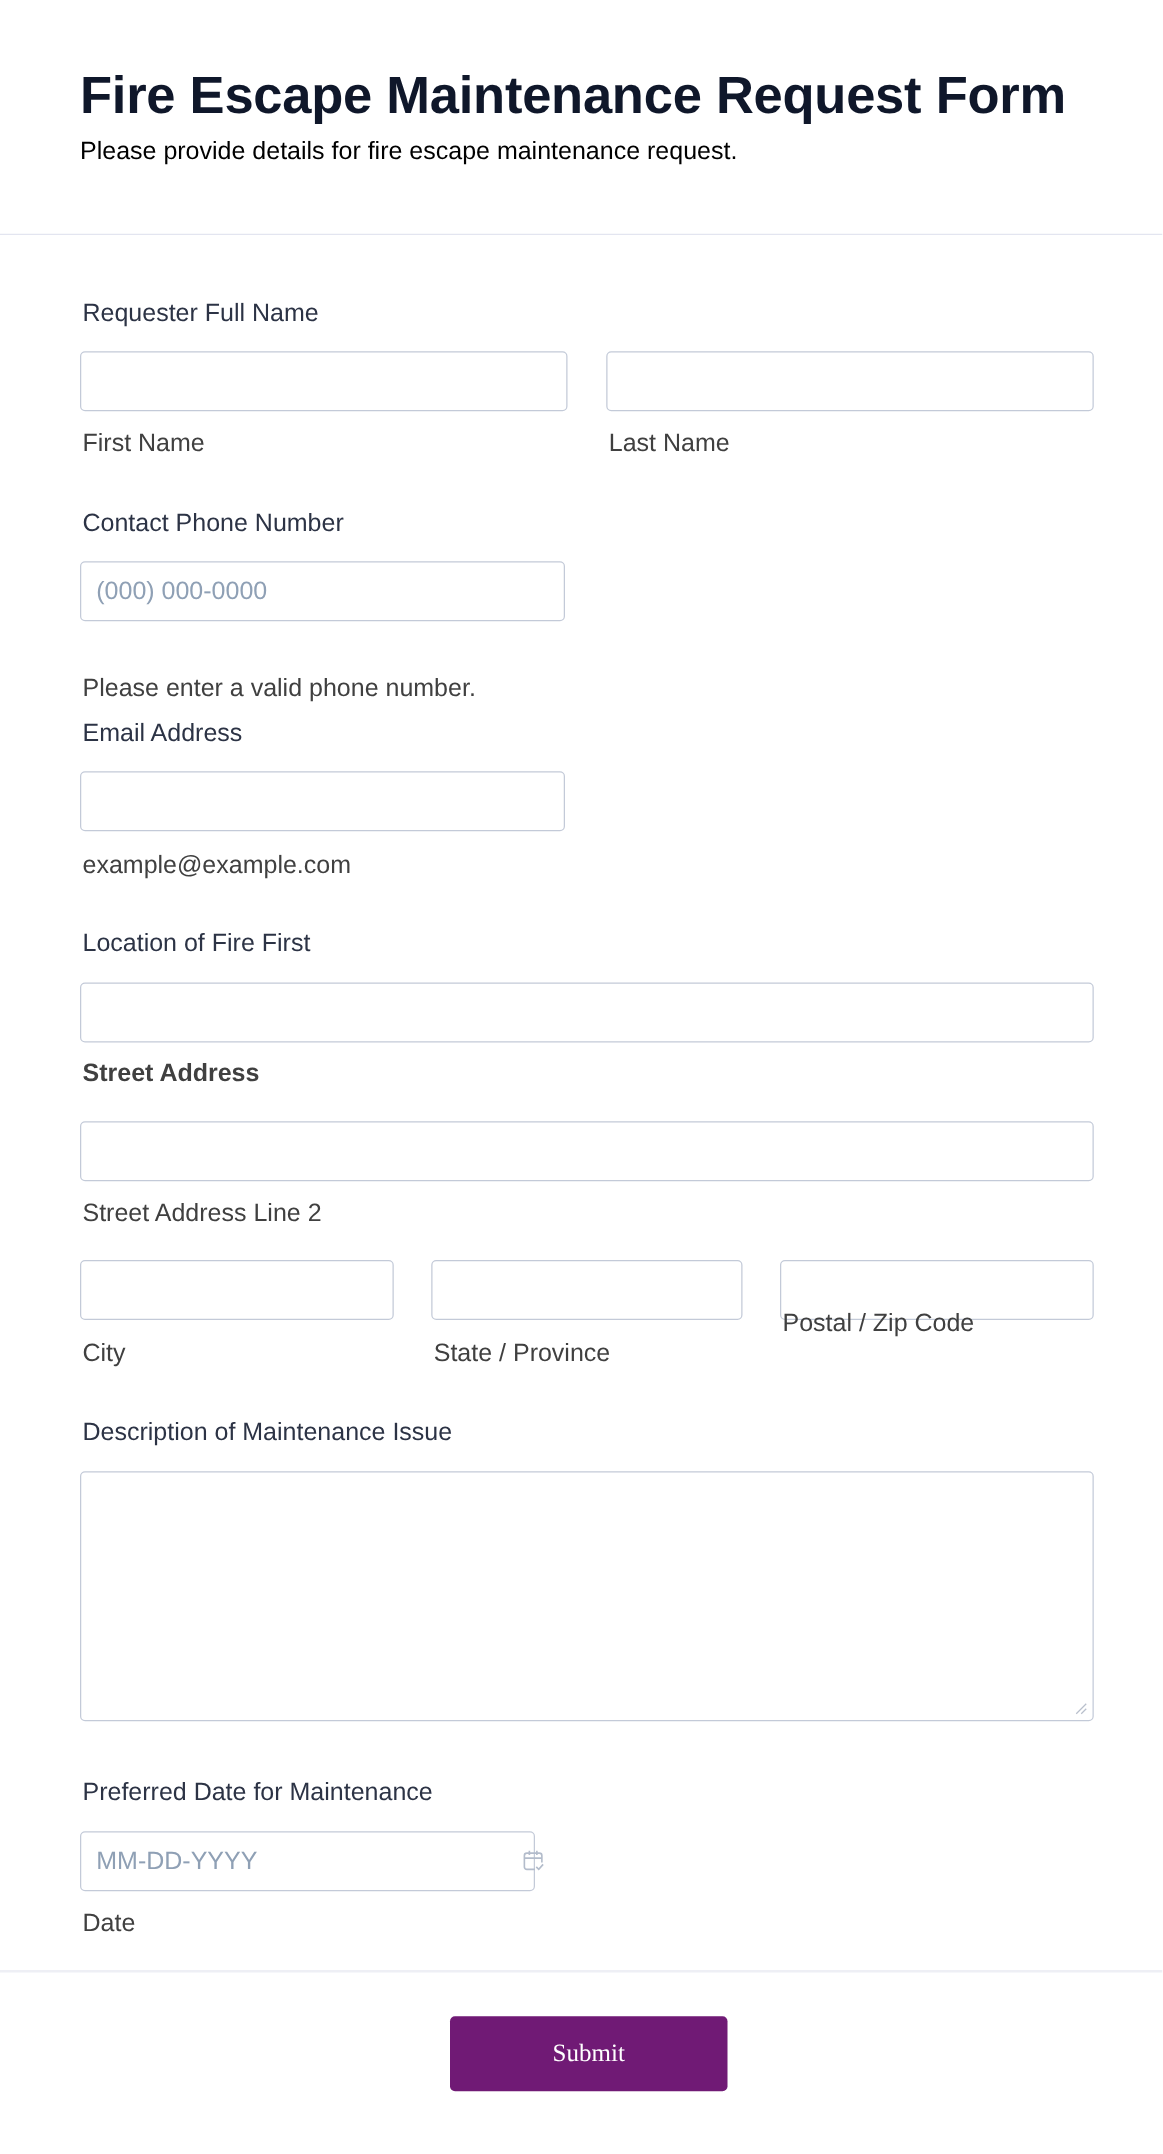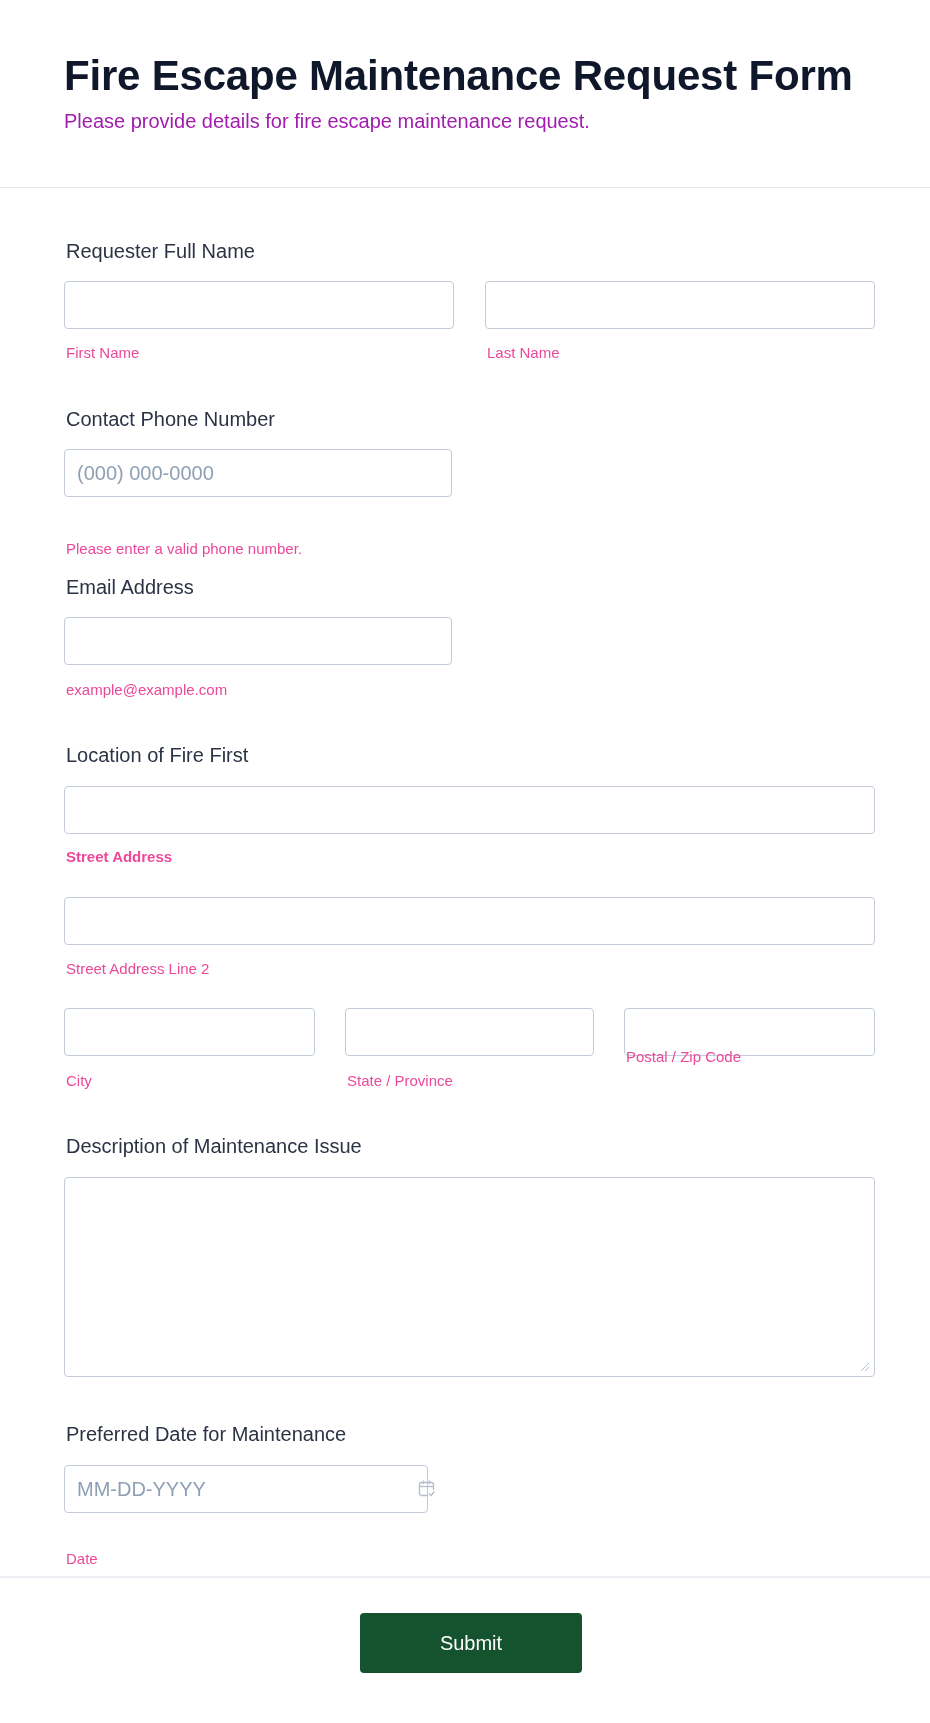--- a/index.html
+++ b/index.html
@@ -2,43 +2,43 @@
 <html><head>
 <meta charset="utf-8">
 <style>
   * { box-sizing: border-box; margin: 0; padding: 0; }
   html, body { width: 930px; height: 1723px; background: #ffffff; overflow: hidden; }
   body { font-family: "Liberation Sans", "DejaVu Sans", sans-serif; color: #2C3345; position: relative; }
 
   .abs { position: absolute; }
 
   .title { left: 64px; top: 52px; font-size: 42px; font-weight: bold; color: #0f172a; white-space: nowrap; letter-spacing: -0.2px; }
-  .subtitle { left: 64px; top: 110px; font-size: 20px; color: #a21caf; white-space: nowrap; }
+  .subtitle { left: 64px; top: 110px; font-size: 20px; color: #000000; white-space: nowrap; }
   .divider { left: 0; width: 930px; height: 1px; background: #E3E5F0; }
 
   .q-label { left: 66px; font-size: 20px; color: #2C3345; white-space: nowrap; }
-  .sub-label { font-size: 15px; color: #ec4899; white-space: nowrap; }
+  .sub-label { font-size: 20px; color: #404040; white-space: nowrap; }
 
   .field {
     border: 1px solid #C3CAD8; border-radius: 4px; background: #fff; height: 48px;
     font-family: "Liberation Sans", "DejaVu Sans", sans-serif; font-size: 20px; color: #2C3345;
     padding: 12px 12px; outline: none;
   }
   .field::placeholder { color: #8FA0B5; }
 
   textarea.field { height: 200px; resize: none; padding: 10px 12px; }
 
   .resize-grip { width: 10px; height: 10px; }
 
   .cal-icon { width: 20px; height: 20px; }
 
   .submit {
     left: 360px; top: 1613px; width: 222px; height: 60px;
-    background: #14532d; color: #ffffff; border: none; border-radius: 4px;
-    font-family: Liberation Sans, sans-serif; font-size: 20px; cursor: pointer;
+    background: #701a75; color: #ffffff; border: none; border-radius: 4px;
+    font-family: Liberation Serif, serif; font-size: 20px; cursor: pointer;
   }
 </style>
 </head>
 <body>
 
 <div class="abs title">Fire Escape Maintenance Request Form</div>
 <div class="abs subtitle">Please provide details for fire escape maintenance request.</div>
 <div class="abs divider" style="top:187px;"></div>
 
 <div class="abs q-label" style="top:240px;">Requester Full Name</div>
@@ -79,16 +79,16 @@
 <div class="abs q-label" style="top:1423px;">Preferred Date for Maintenance</div>
 <input class="abs field" style="left: 64px; top: 1465px; width: 364px; padding-right: 40px;" type="text" placeholder="MM-DD-YYYY">
 <svg class="abs cal-icon" style="left:417px; top:1479px;" viewBox="0 0 20 20">
   <rect x="2.5" y="3.5" width="14" height="13" rx="2" fill="none" stroke="#B3BCCB" stroke-width="1.3"></rect>
   <line x1="2.5" y1="7.5" x2="16.5" y2="7.5" stroke="#B3BCCB" stroke-width="1.3"></line>
   <line x1="6.5" y1="1.5" x2="6.5" y2="5" stroke="#B3BCCB" stroke-width="1.3"></line>
   <line x1="12.5" y1="1.5" x2="12.5" y2="5" stroke="#B3BCCB" stroke-width="1.3"></line>
   <rect x="11" y="11" width="8" height="8" fill="#ffffff"></rect>
   <polyline points="12,14.5 14,16.5 17.5,12.5" fill="none" stroke="#B3BCCB" stroke-width="1.3"></polyline>
 </svg>
-<div class="abs sub-label" style="left:66px; top:1528px;margin-top:22px;">Date</div>
+<div class="abs sub-label" style="left:66px; top:1528px;">Date</div>
 
 <div class="abs divider" style="top:1576px; height:2px; background:#EEEFF5;"></div>
 <button class="abs submit">Submit</button>
 
 </body></html>

